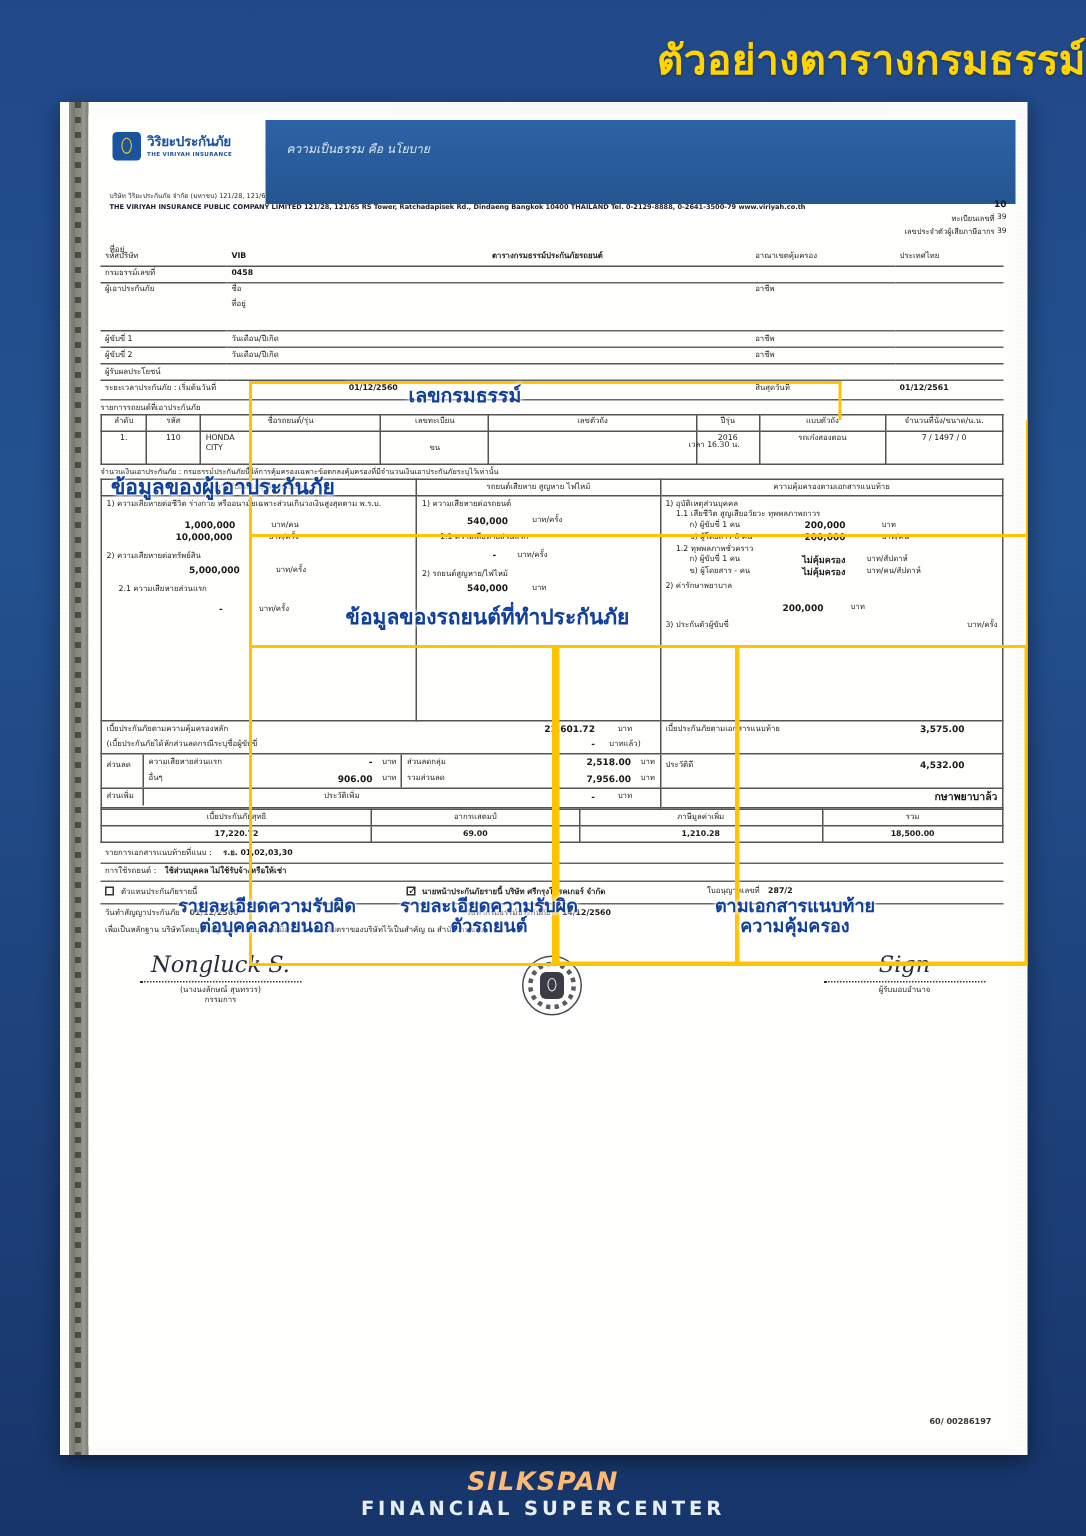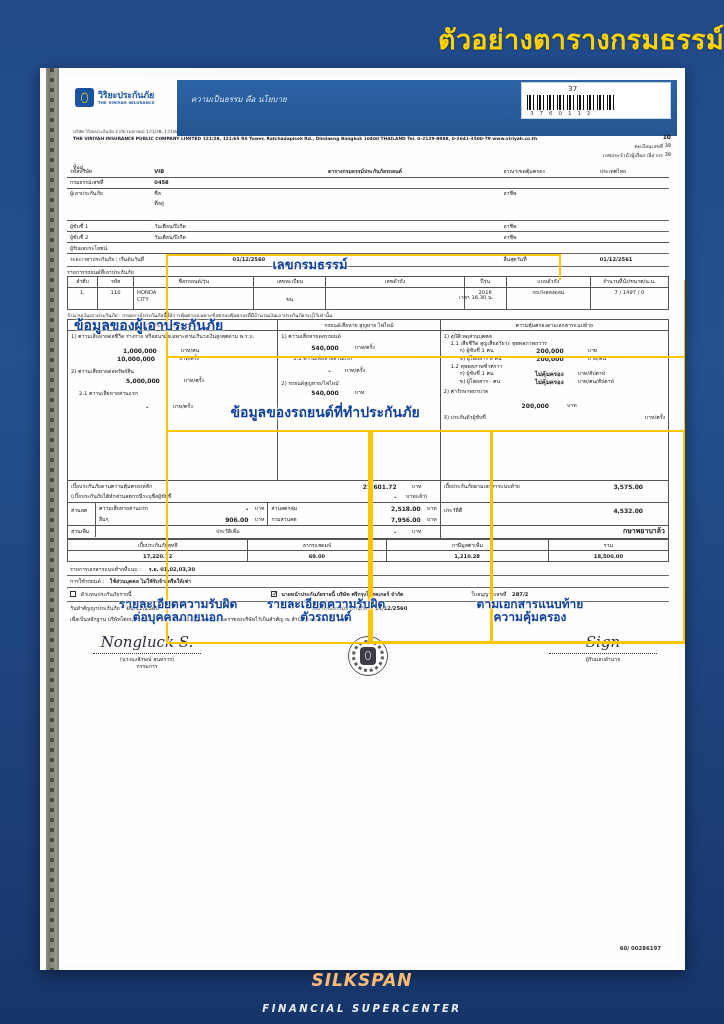--- a/index.html
+++ b/index.html
@@ -157,21 +157,21 @@
     display:inline-block; width:6px;height:6px;border:.7px solid #333;margin-right:3px;
     vertical-align:-1px; position:relative;
   }
   .chk.on::after{ content:"✓"; position:absolute; left:.4px; top:-2.3px; font-size:7px; color:#111;}
 
   
   .footer {
     position: absolute; left: 0; bottom: 10px; width: 724px; text-align: center;
   }
   .footer .brand { color:#fdba74; font-size: 17px; font-weight: bold; font-style: italic; letter-spacing: 1px;}
-  .footer .sub { color:#e8eef7; font-size: 10px; font-weight: bold; font-style: italic; letter-spacing: 2.6px; margin-top:13px;}
+  .footer .sub { color:#e8eef7; font-size: 13px; font-weight: bold; letter-spacing: 2.6px; margin-top:1px;}
 </style>
 </head>
 <body>
 
 <div class="page-bg"></div>
 
 <div class="headline">ตัวอย่างตารางกรมธรรม์</div>
 
 <div class="doc">
   <div class="grain"></div>
@@ -184,25 +184,20 @@
         <div class="slogan">ความเป็นธรรม คือ นโยบาย</div>
       </div>
       <div class="logo-box">
         <div class="logo-mark">
             <span>⬯</span>
           </div>
         <div class="logo-text">
           <div class="l1">วิริยะประกันภัย</div>
           <div class="l2">THE VIRIYAH INSURANCE</div>
         </div>
-      </div>
-      <div class="barcode-box">
-        <div class="barcode-num">37</div>
-        <div class="bars"></div>
-        <div class="bar-digits">3760112</div>
       </div>
     </div>
 
     <div class="addr">
       <div>บริษัท วิริยะประกันภัย จำกัด (มหาชน) 121/28, 121/65 อาคารอาร์ เอส ทาวเวอร์ ถนนรัชดาภิเษก แขวงดินแดง เขตดินแดง กรุงเทพมหานคร 10400 โทร. 0-2129-8888, 0-2641-3500-79 www.viriyah.co.th</div>
       <div class="en">THE VIRIYAH INSURANCE PUBLIC COMPANY LIMITED 121/28, 121/65 RS Tower, Ratchadapisek Rd., Dindaeng Bangkok 10400 THAILAND Tel. 0-2129-8888, 0-2641-3500-79 www.viriyah.co.th</div>
     </div>
 
     <div class="reg-right">
       <div>ทะเบียนเลขที่</div>

